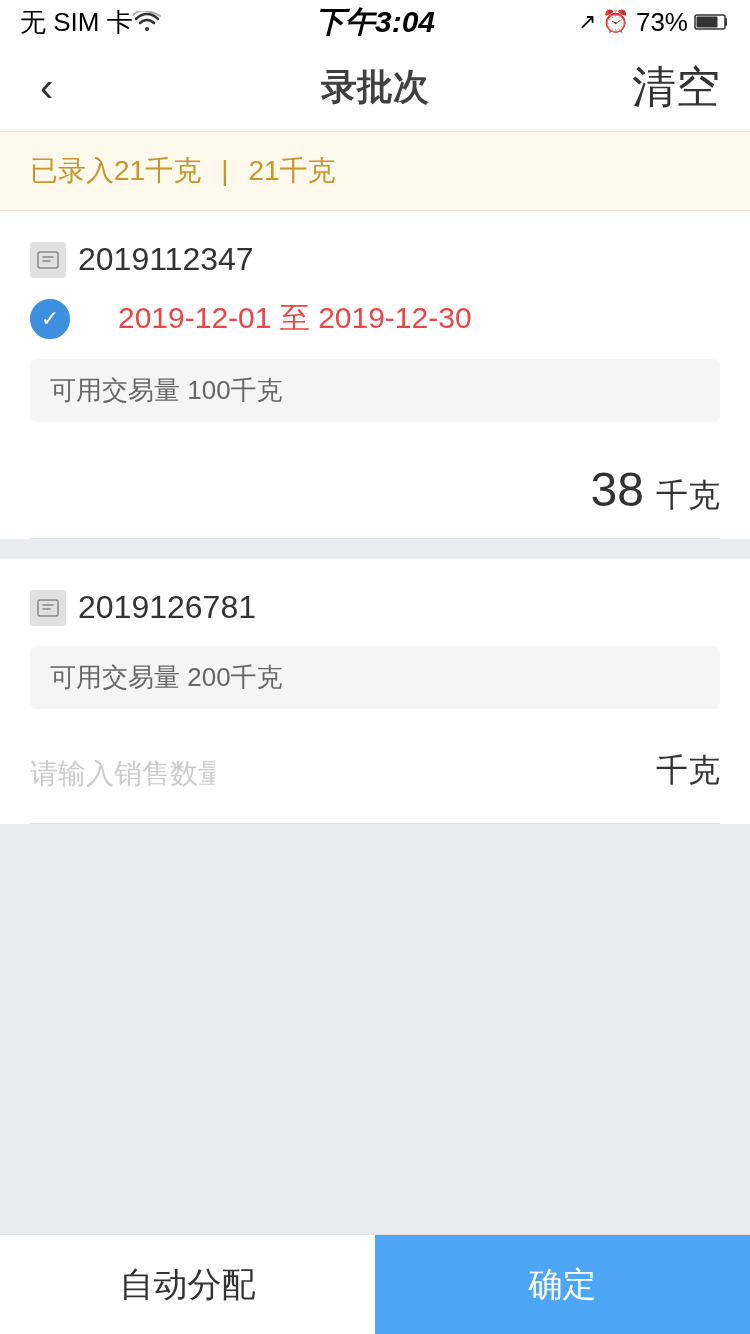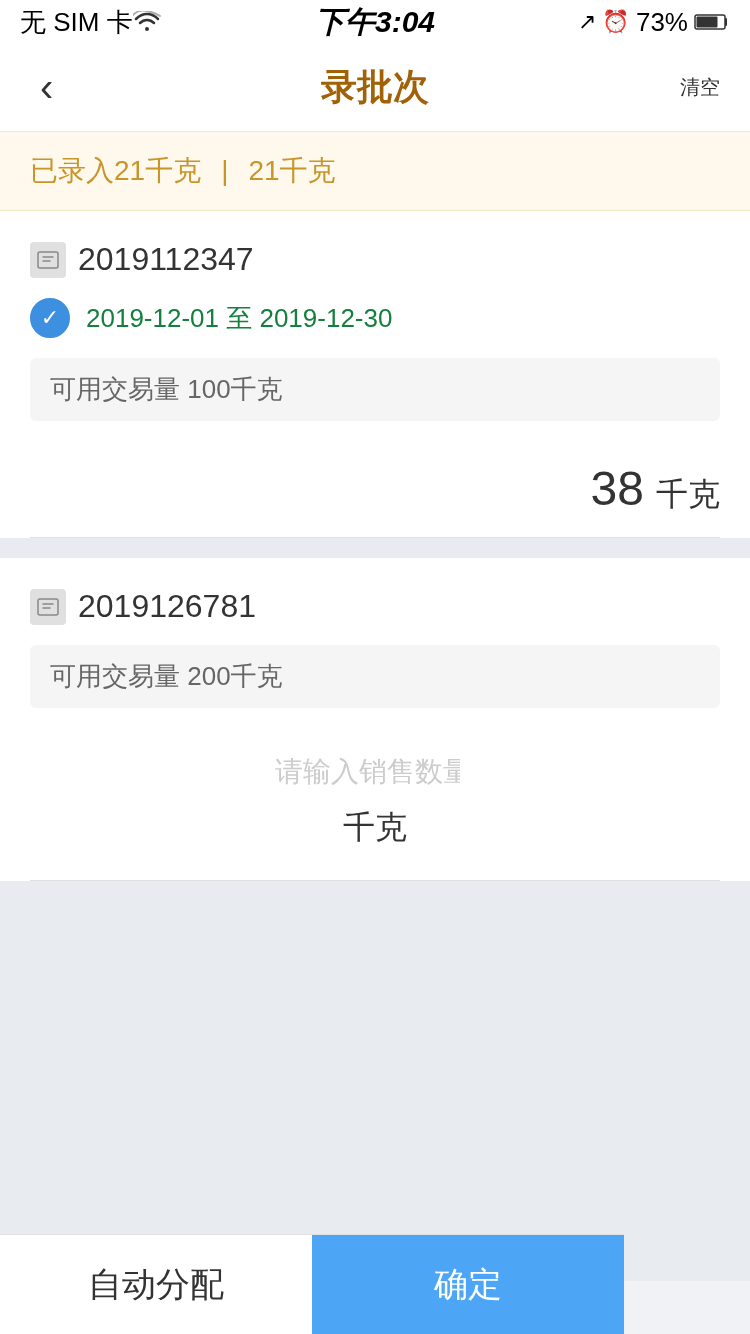--- a/index.html
+++ b/index.html
@@ -56,27 +56,27 @@
     }
     .nav-back {
       font-size: 40px;
       color: #333;
       cursor: pointer;
       padding: 10px;
     }
     .nav-title {
       font-size: 36px;
       font-weight: 600;
-      color: #a16207;
+      color: #404040;
       position: absolute;
       left: 50%;
       transform: translateX(-50%);
     }
     .nav-clear {
-      font-size: 20px;
+      font-size: 44px;
       color: #333;
       cursor: pointer;
     }
 
     
     .summary-banner {
       background: #fef9ec;
       padding: 20px 30px;
       display: flex;
       align-items: center;
@@ -144,40 +144,40 @@
     }
     .radio-circle.selected {
       background: #3d8fe0;
       border-color: #3d8fe0;
     }
     .radio-check {
       color: #fff;
       font-size: 22px;
     }
     .batch-date {
-      font-size: 26px;
-      color: #15803d;
+      font-size: 30px;
+      color: #ef4444;
+      margin-left: 32px;
     }
     .batch-quantity-bar {
       margin: 10px 30px 20px 30px;
       background: #f5f5f5;
       border-radius: 6px;
       padding: 14px 20px;
       font-size: 26px;
       color: #666;
     }
 
     
     .input-row {
       display: flex;
       align-items: center;
       justify-content: space-between;
       padding: 20px 30px 30px 30px;
       gap: 16px;
-      flex-direction: column;
     }
     .quantity-input {
       text-align: right;
       font-size: 36px;
       color: #333;
       border: none;
       outline: none;
       background: transparent;
       width: 200px;
     }
@@ -224,21 +224,21 @@
       background: #e8ecf0;
       flex: 1;
       min-height: 400px;
     }
 
     
     .bottom-bar {
       position: fixed;
       bottom: 0;
       left: 0;
-      width: 624px;
+      width: 750px;
       height: 100px;
       display: flex;
       background: #fff;
       border-top: 1px solid #e0e0e0;
     }
     .btn-auto {
       flex: 1;
       background: #fff;
       border: none;
       font-size: 34px;

